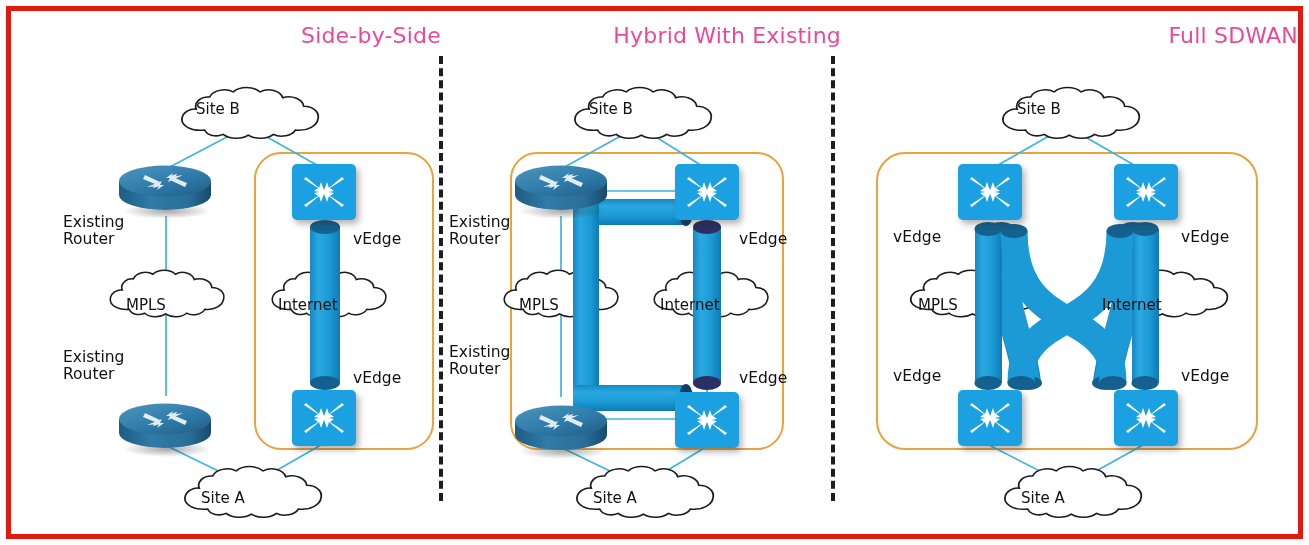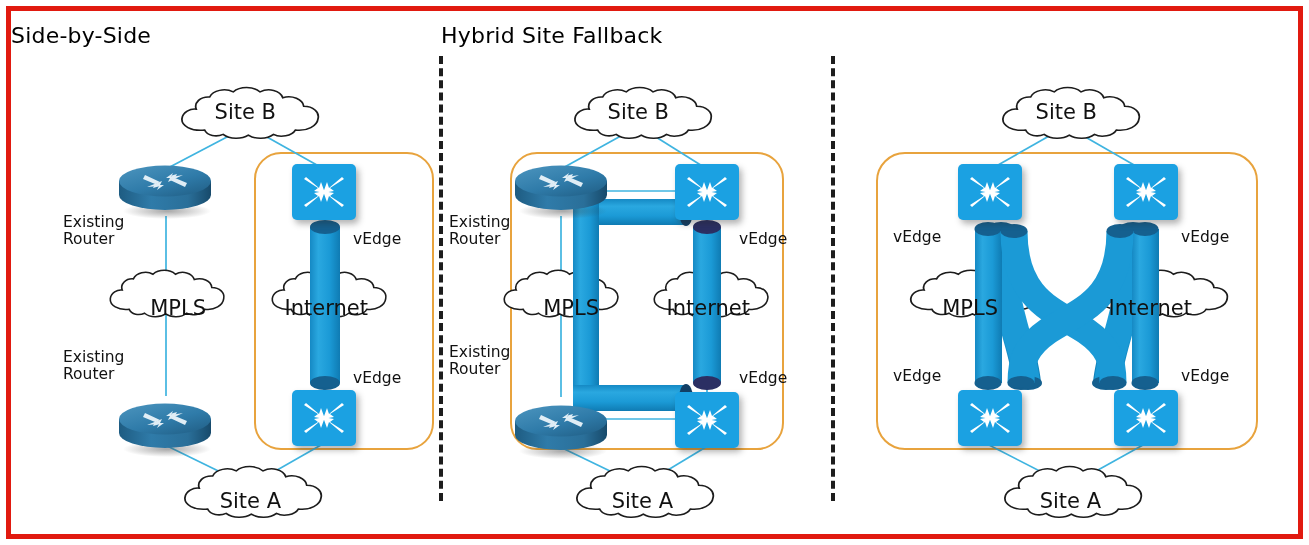--- a/index.html
+++ b/index.html
@@ -22,23 +22,23 @@
     width: 1287px; height: 523px;
   }
   .panel { position: absolute; top: 0; height: 523px; }
   #panel-0 { left: 0px;   width: 430px; }
   #panel-1 { left: 430px; width: 400px; }
   #panel-2 { left: 830px; width: 457px; }
 
   .panel-title {
     position: absolute;
     top: 12px; left: 0; width: 100%;
-    text-align: left;
+    text-align: right;
     font-size: 22px;
-    color: #000000;
+    color: #ec4899;
     font-family: "DejaVu Sans", sans-serif;
     letter-spacing: 0.2px;
     white-space: nowrap;
   }
 
   .vsep {
     position: absolute;
     top: 45px;
     width: 0;
     height: 445px;
@@ -50,23 +50,23 @@
     font-size: 15.5px;
     color: #111111;
     line-height: 1.12;
     white-space: pre;
     font-family: "DejaVu Sans", sans-serif;
   }
   .lbl.right { text-align: left;  }
 
   .cloud-txt {
     position: absolute;
-    font-size: 21px;
+    font-size: 15px;
     color: #111111;
-    text-align: right;
+    text-align: left;
     white-space: nowrap;
     font-family: "DejaVu Sans", sans-serif;
   }
 
   svg.layer {
     position: absolute;
     left: 0; top: 0;
     width: 100%; height: 100%;
     overflow: visible;
     pointer-events: none;
@@ -234,21 +234,21 @@
       <div class="lbl" style="left:52px; top:338px; width:104px;">Existing
 Router</div>
       <div class="lbl" style="left:342px; top:220px; width:60px;">vEdge</div>
       <div class="lbl" style="left:342px; top:359px; width:60px;">vEdge</div>
     </div>
 
     <div class="vsep" style="left:428px;"></div>
 
     <div class="panel" id="panel-1">
 
-      <div class="panel-title">Hybrid Site Fallback</div>
+      <div class="panel-title">Hybrid With Existing</div>
 
       <svg class="layer" viewBox="0 0 400 523" preserveAspectRatio="none">
 
         <rect x="70" y="142" width="272" height="296" rx="26" ry="26" fill="none" stroke="#e8a33d" stroke-width="2"></rect>
 
         <line x1="196" y1="116" x2="120" y2="158" stroke="#3fb4e0" stroke-width="1.7"></line>
         <line x1="199" y1="116" x2="266" y2="158" stroke="#3fb4e0" stroke-width="1.7"></line>
 
         <line x1="120" y1="205" x2="120" y2="282" stroke="#3fb4e0" stroke-width="1.7"></line>
         <line x1="120" y1="300" x2="120" y2="386" stroke="#3fb4e0" stroke-width="1.7"></line>
@@ -348,20 +348,21 @@
       <div class="lbl" style="left:8px; top:333px; width:104px;">Existing
 Router</div>
       <div class="lbl" style="left:298px; top:220px; width:60px;">vEdge</div>
       <div class="lbl" style="left:298px; top:359px; width:60px;">vEdge</div>
     </div>
 
     <div class="vsep" style="left:820px;"></div>
 
     <div class="panel" id="panel-2">
 
+      <div class="panel-title">Full SDWAN</div>
 
       <svg class="layer" viewBox="0 0 457 523" preserveAspectRatio="none">
 
         <rect x="36" y="142" width="380" height="296" rx="28" ry="28" fill="none" stroke="#e8a33d" stroke-width="2"></rect>
 
         <line x1="224" y1="116" x2="150" y2="158" stroke="#3fb4e0" stroke-width="1.7"></line>
         <line x1="227" y1="116" x2="300" y2="158" stroke="#3fb4e0" stroke-width="1.7"></line>
 
         <line x1="148" y1="434" x2="226" y2="474" stroke="#3fb4e0" stroke-width="1.7"></line>
         <line x1="302" y1="434" x2="230" y2="474" stroke="#3fb4e0" stroke-width="1.7"></line>

